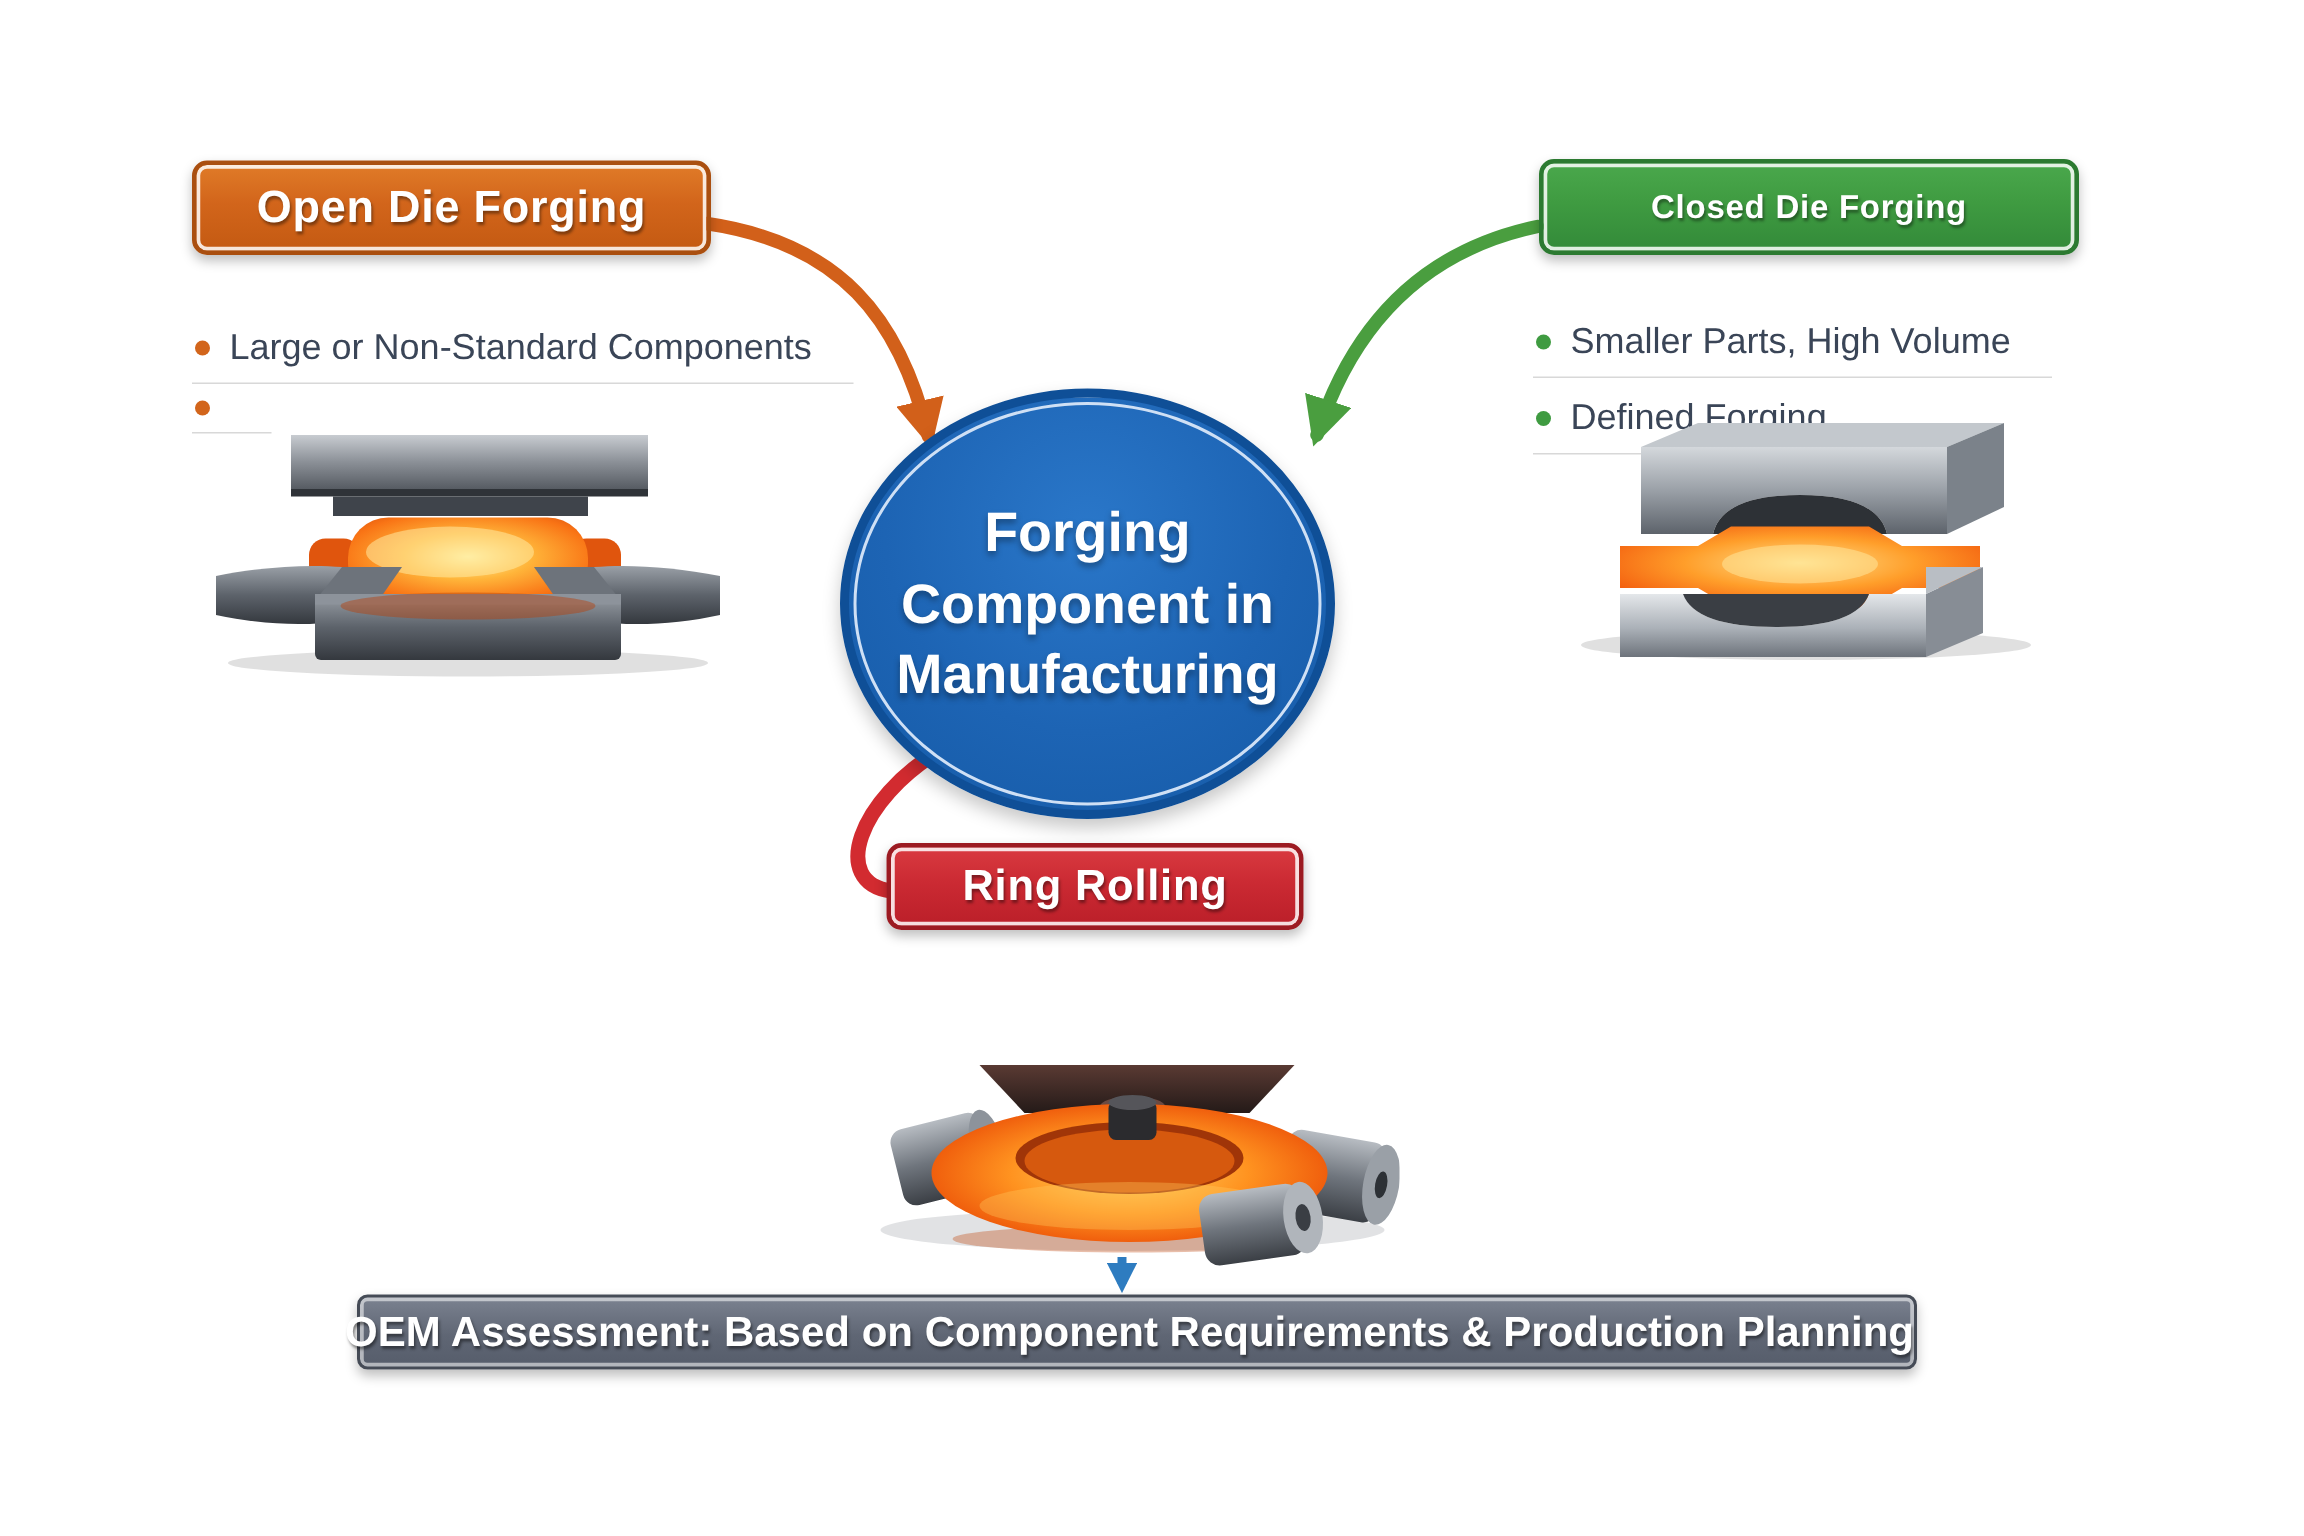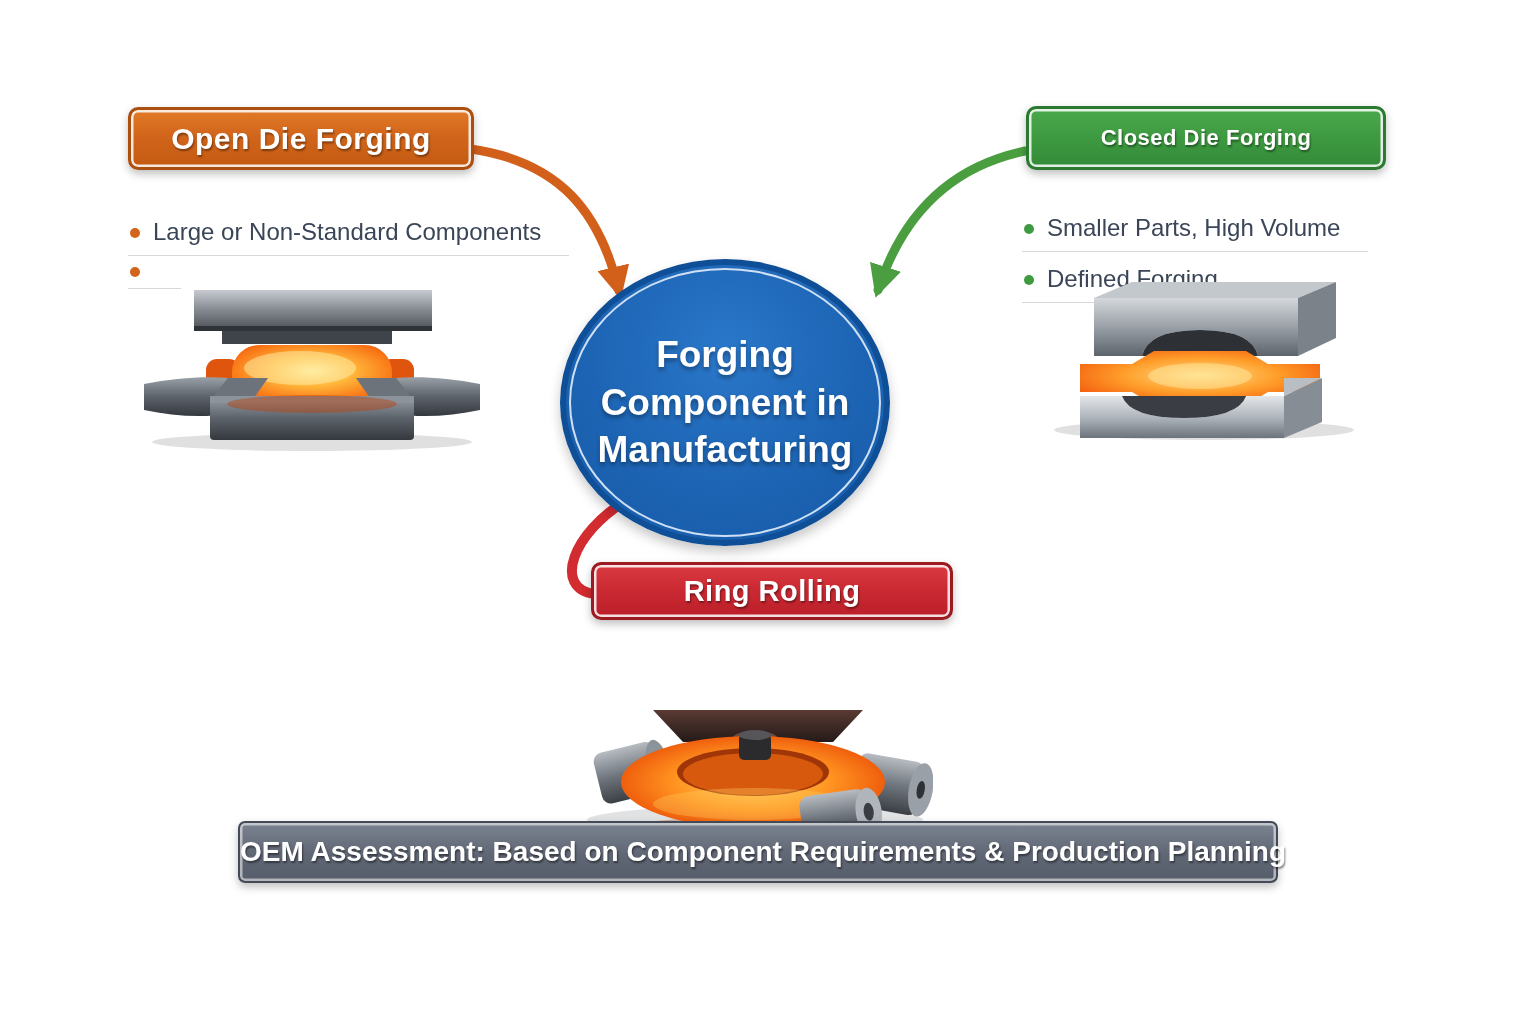--- a/index.html
+++ b/index.html
@@ -30,21 +30,21 @@
     border: 3px solid #aa4f10;
     font-size: 30px;
   }
   #closed-die-box {
     left: 1026px; top: 106px; width: 360px; height: 64px;
     background: linear-gradient(180deg,#4aa84c 0%,#3f9b41 45%,#338a39 100%);
     border: 3px solid #2c7a31;
     font-size: 22px;
   }
   #ring-rolling-box {
-    left: 591px; top: 562px; width: 362px; height: 58px;
+    left: 591px; top: 562px; width: 278px; height: 58px;
     background: linear-gradient(180deg,#d93a40 0%,#cb2a33 45%,#bb1f29 100%);
     border: 3px solid #9c1b22;
     font-size: 29px;
   }
   .proc-box .title { font-size: inherit; }
   
   .bullets { position: absolute; }
   .bullet-row {
     display: flex; align-items: baseline;
     width: fit-content;
@@ -83,26 +83,26 @@
   }
   #center-circle .circle-text {
     text-align: center;
     color: #fff; font-weight: bold;
     font-size: 37px; line-height: 1.28;
     text-shadow: 0 3px 4px rgba(0,0,0,.35);
   }
   
   #footer-bar {
     position: absolute;
-    left: 238px; top: 821px; width: 1040px; height: 62px;
+    left: 238px; top: 863px; width: 1040px; height: 50px;
     background: linear-gradient(180deg,#7b8290 0%,#5f6674 55%,#565d6b 100%);
     border: 2.5px solid #454b56;
     border-radius: 7px;
     box-shadow: inset 0 0 0 2.5px rgba(255,255,255,.55), 0 4px 8px rgba(0,0,0,.25);
-    display: flex; align-items: center; justify-content: flex-start;
+    display: flex; align-items: center; justify-content: flex-end;
   }
   #footer-bar .footer-text {
     color: #fff; font-weight: bold; font-size: 28px;
     text-shadow: 1px 2px 2px rgba(0,0,0,.45);
     white-space: nowrap;
   }
   
   .overlay, .illus { position: absolute; pointer-events: none; }
 </style>
 </head>

